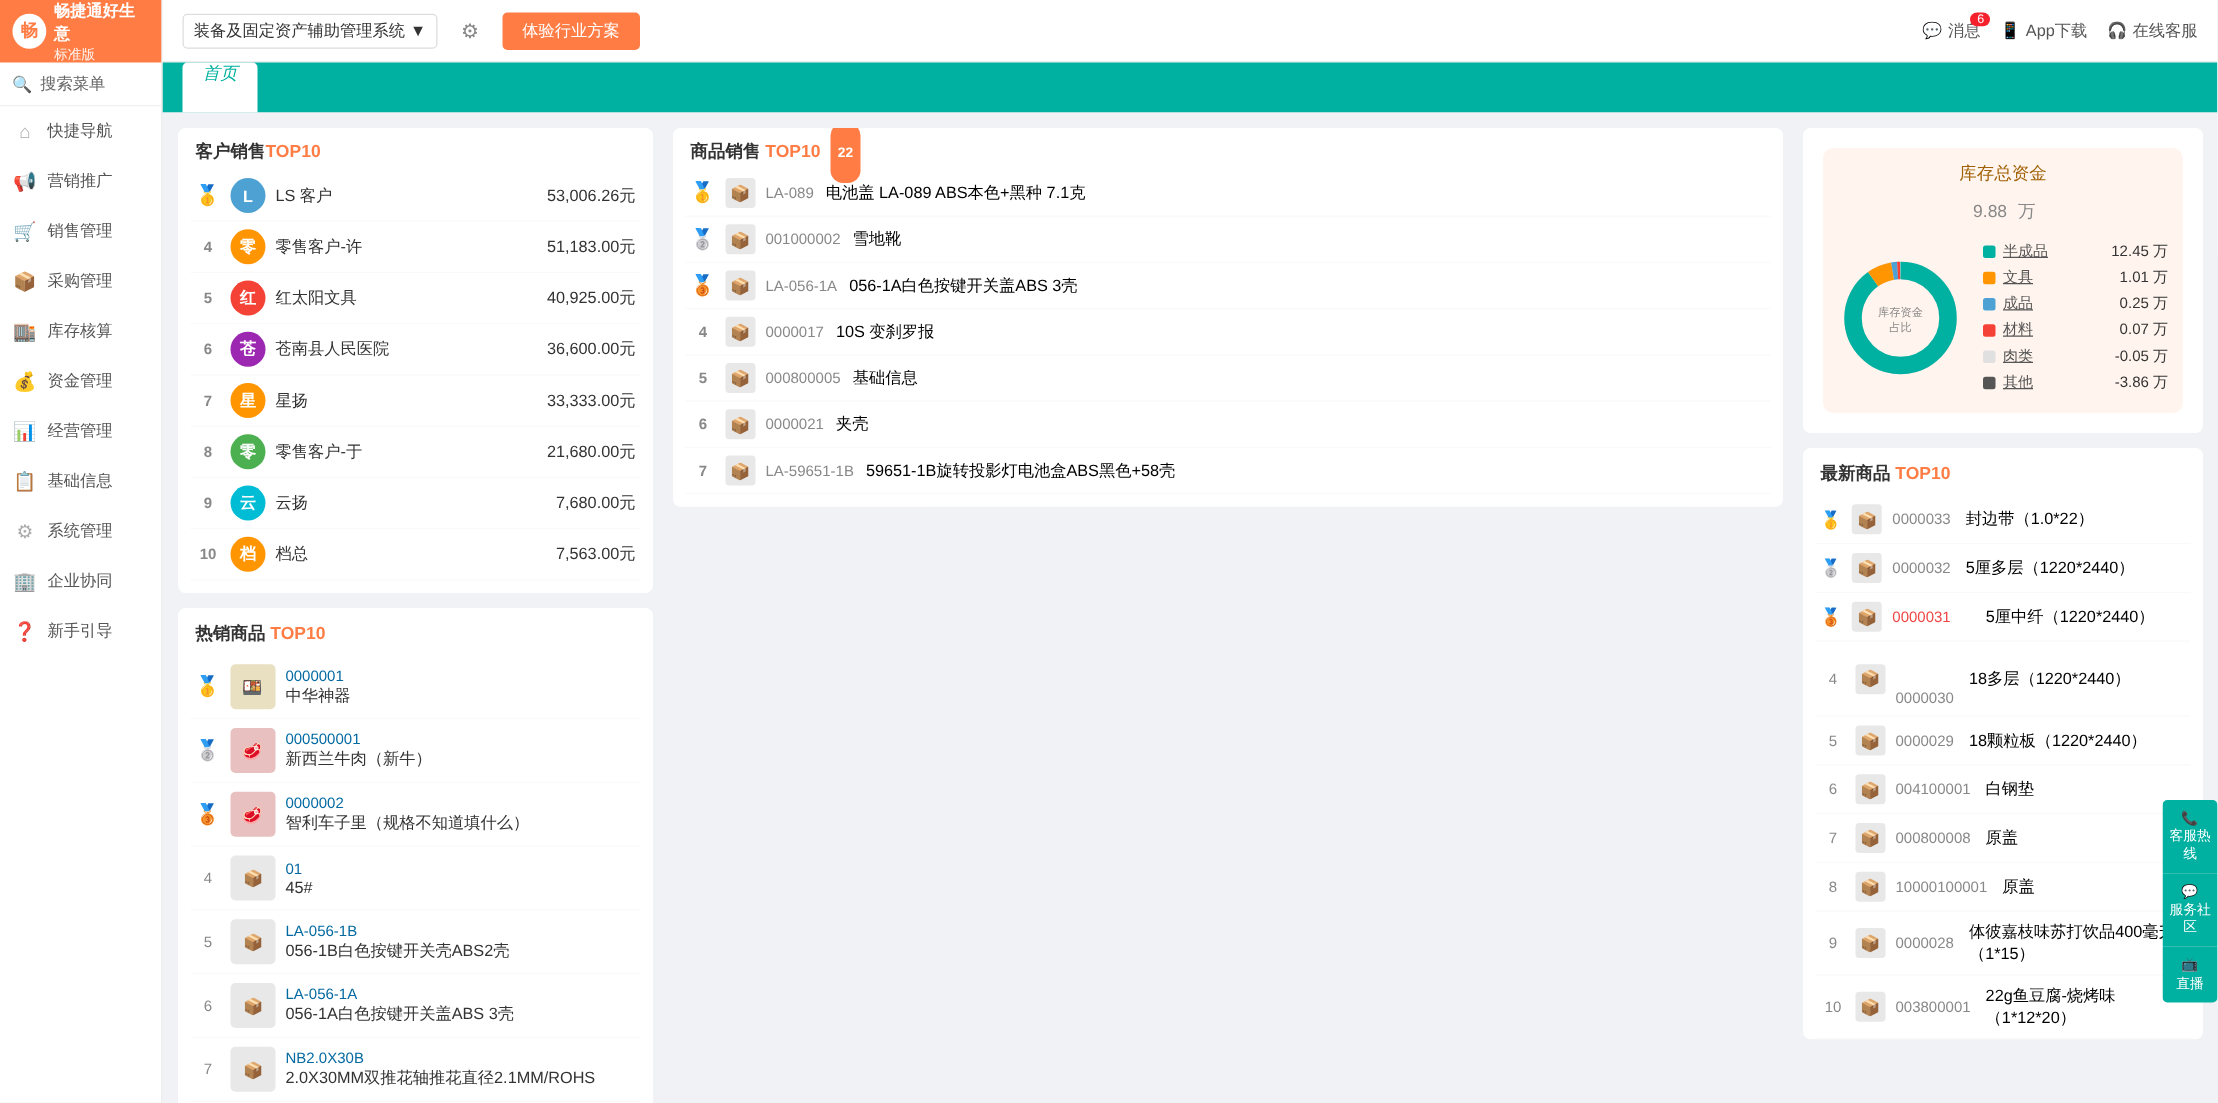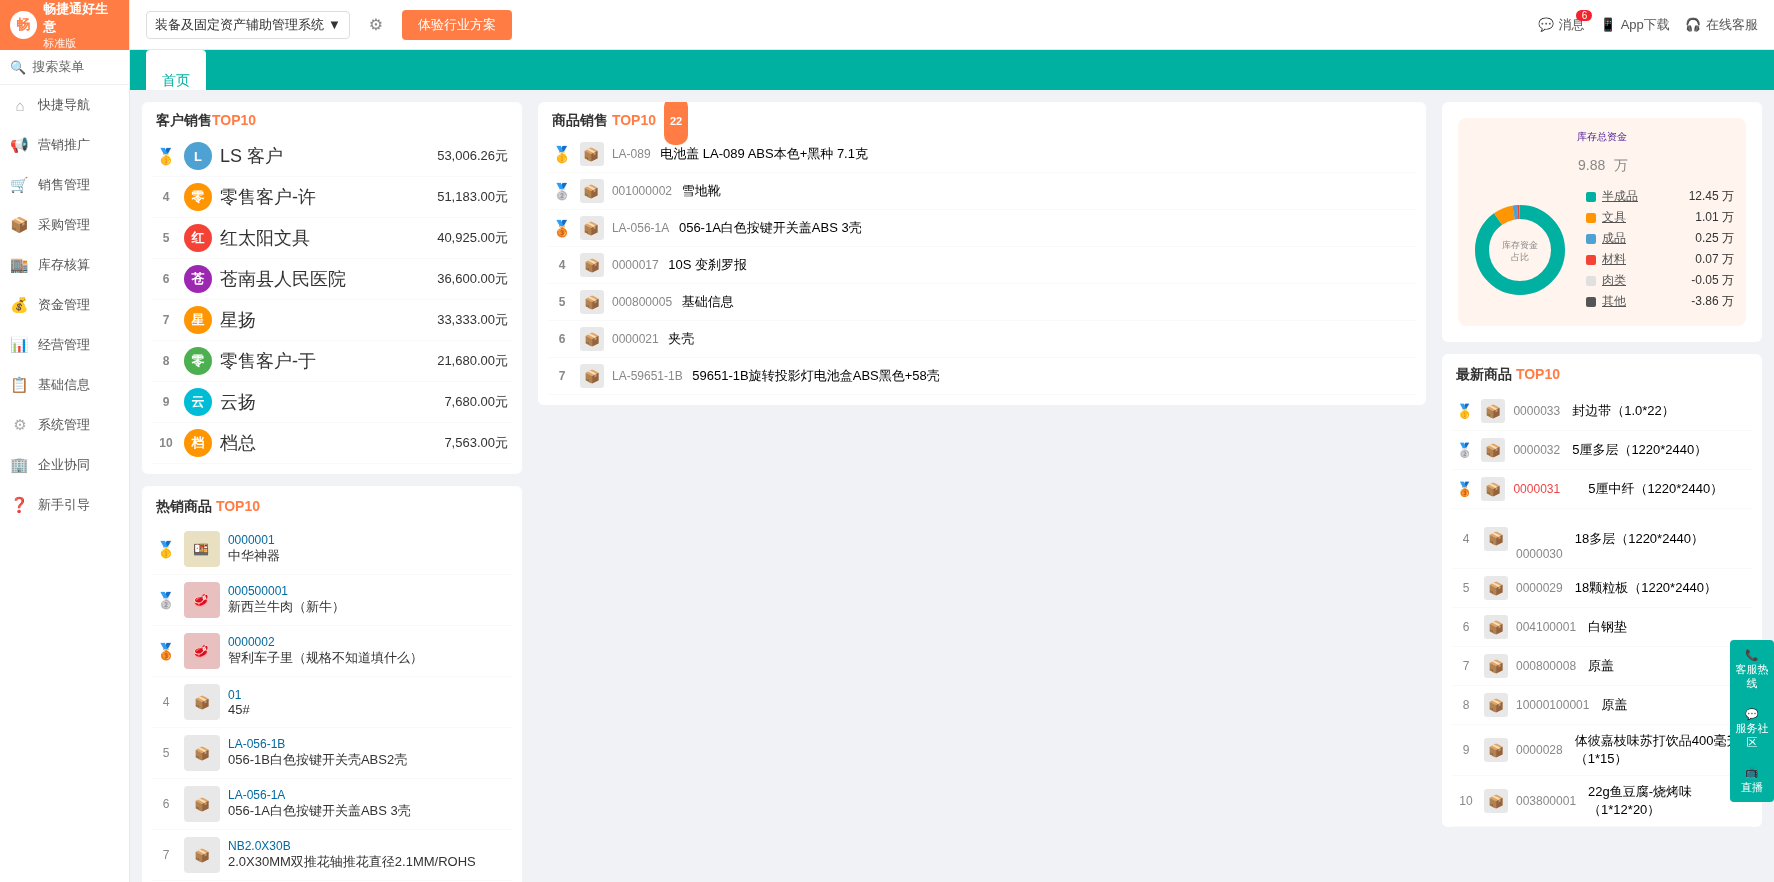--- a/index.html
+++ b/index.html
@@ -149,24 +149,25 @@
       display: flex;
       align-items: center;
       padding: 0 16px;
       flex-shrink: 0;
     }
     .nav-tab {
       color: #fff;
       padding: 0 16px;
       height: 40px;
       display: flex;
-      align-items: flex-end;
+      align-items: flex-start;
       cursor: pointer;
       font-size: 14px;
       font-weight: 500;
+      font-style: italic;
     }
     .nav-tab.active {
       background: #fff;
       color: #00b0a0;
       border-radius: 4px 4px 0 0;
     }
 
     
     .content {
       flex: 1;
@@ -243,33 +244,33 @@
       height: 28px;
       border-radius: 50%;
       display: flex;
       align-items: center;
       justify-content: center;
       color: #fff;
       font-size: 13px;
       font-weight: bold;
       flex-shrink: 0;
     }
-    .rank-name { flex: 1; color: #333; font-size: 18px; }
+    .rank-name { flex: 1; color: #333; font-size: 13px; }
     .rank-amount { color: #333; font-size: 13px; font-weight: 500; }
 
     
     .inventory-card {
       background: #fff;
       border-radius: 6px;
       padding: 16px;
       margin-bottom: 12px;
     }
     .inventory-total-label {
-      font-size: 10px;
-      color: #4c1d95;
+      font-size: 14px;
+      color: #a16207;
       text-align: center;
       margin-bottom: 4px;
     }
     .inventory-total-value {
       font-size: 24px;
       font-weight: bold;
       color: #333;
       text-align: center;
       margin-bottom: 12px;
     }

